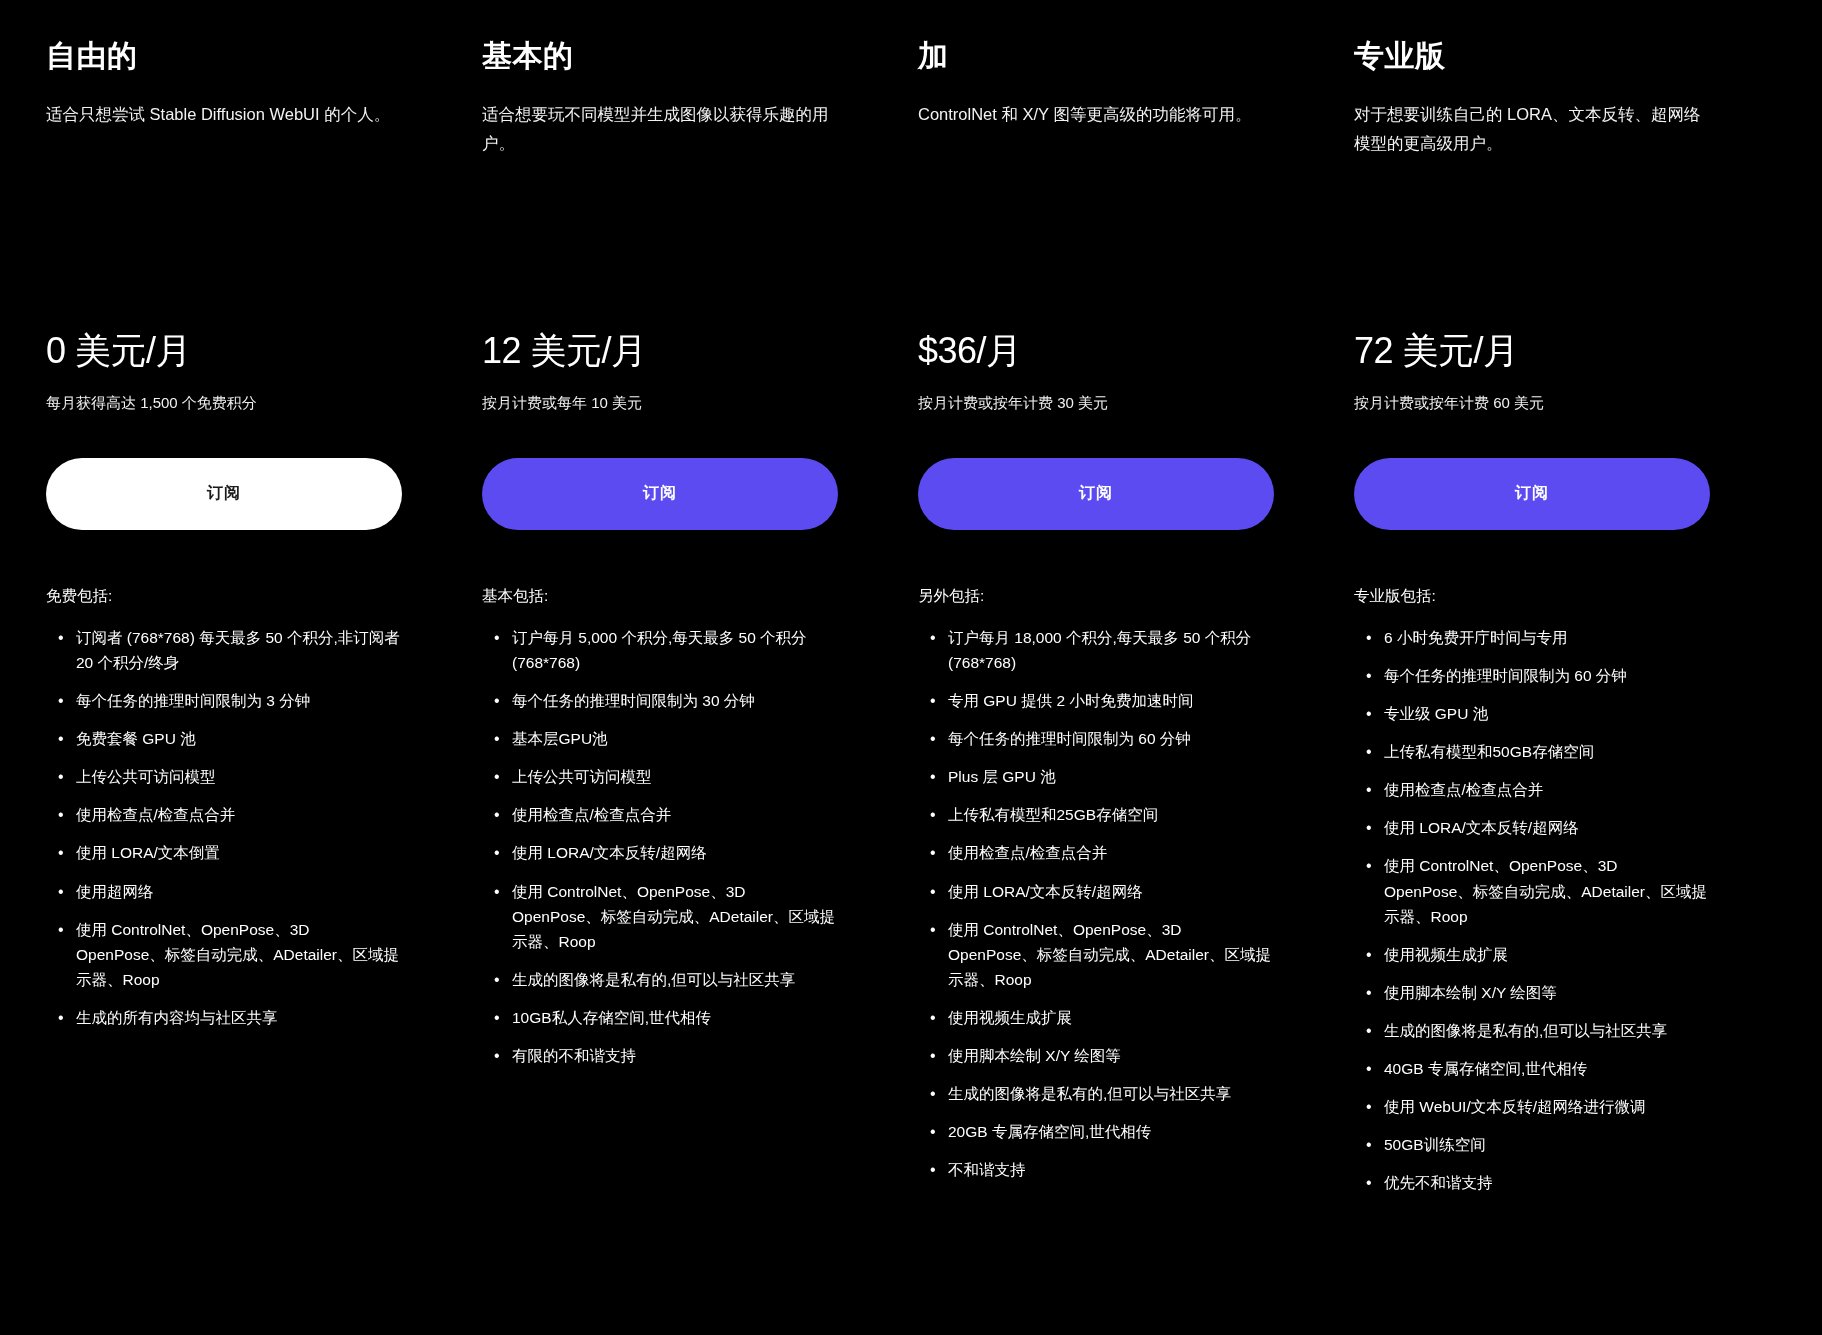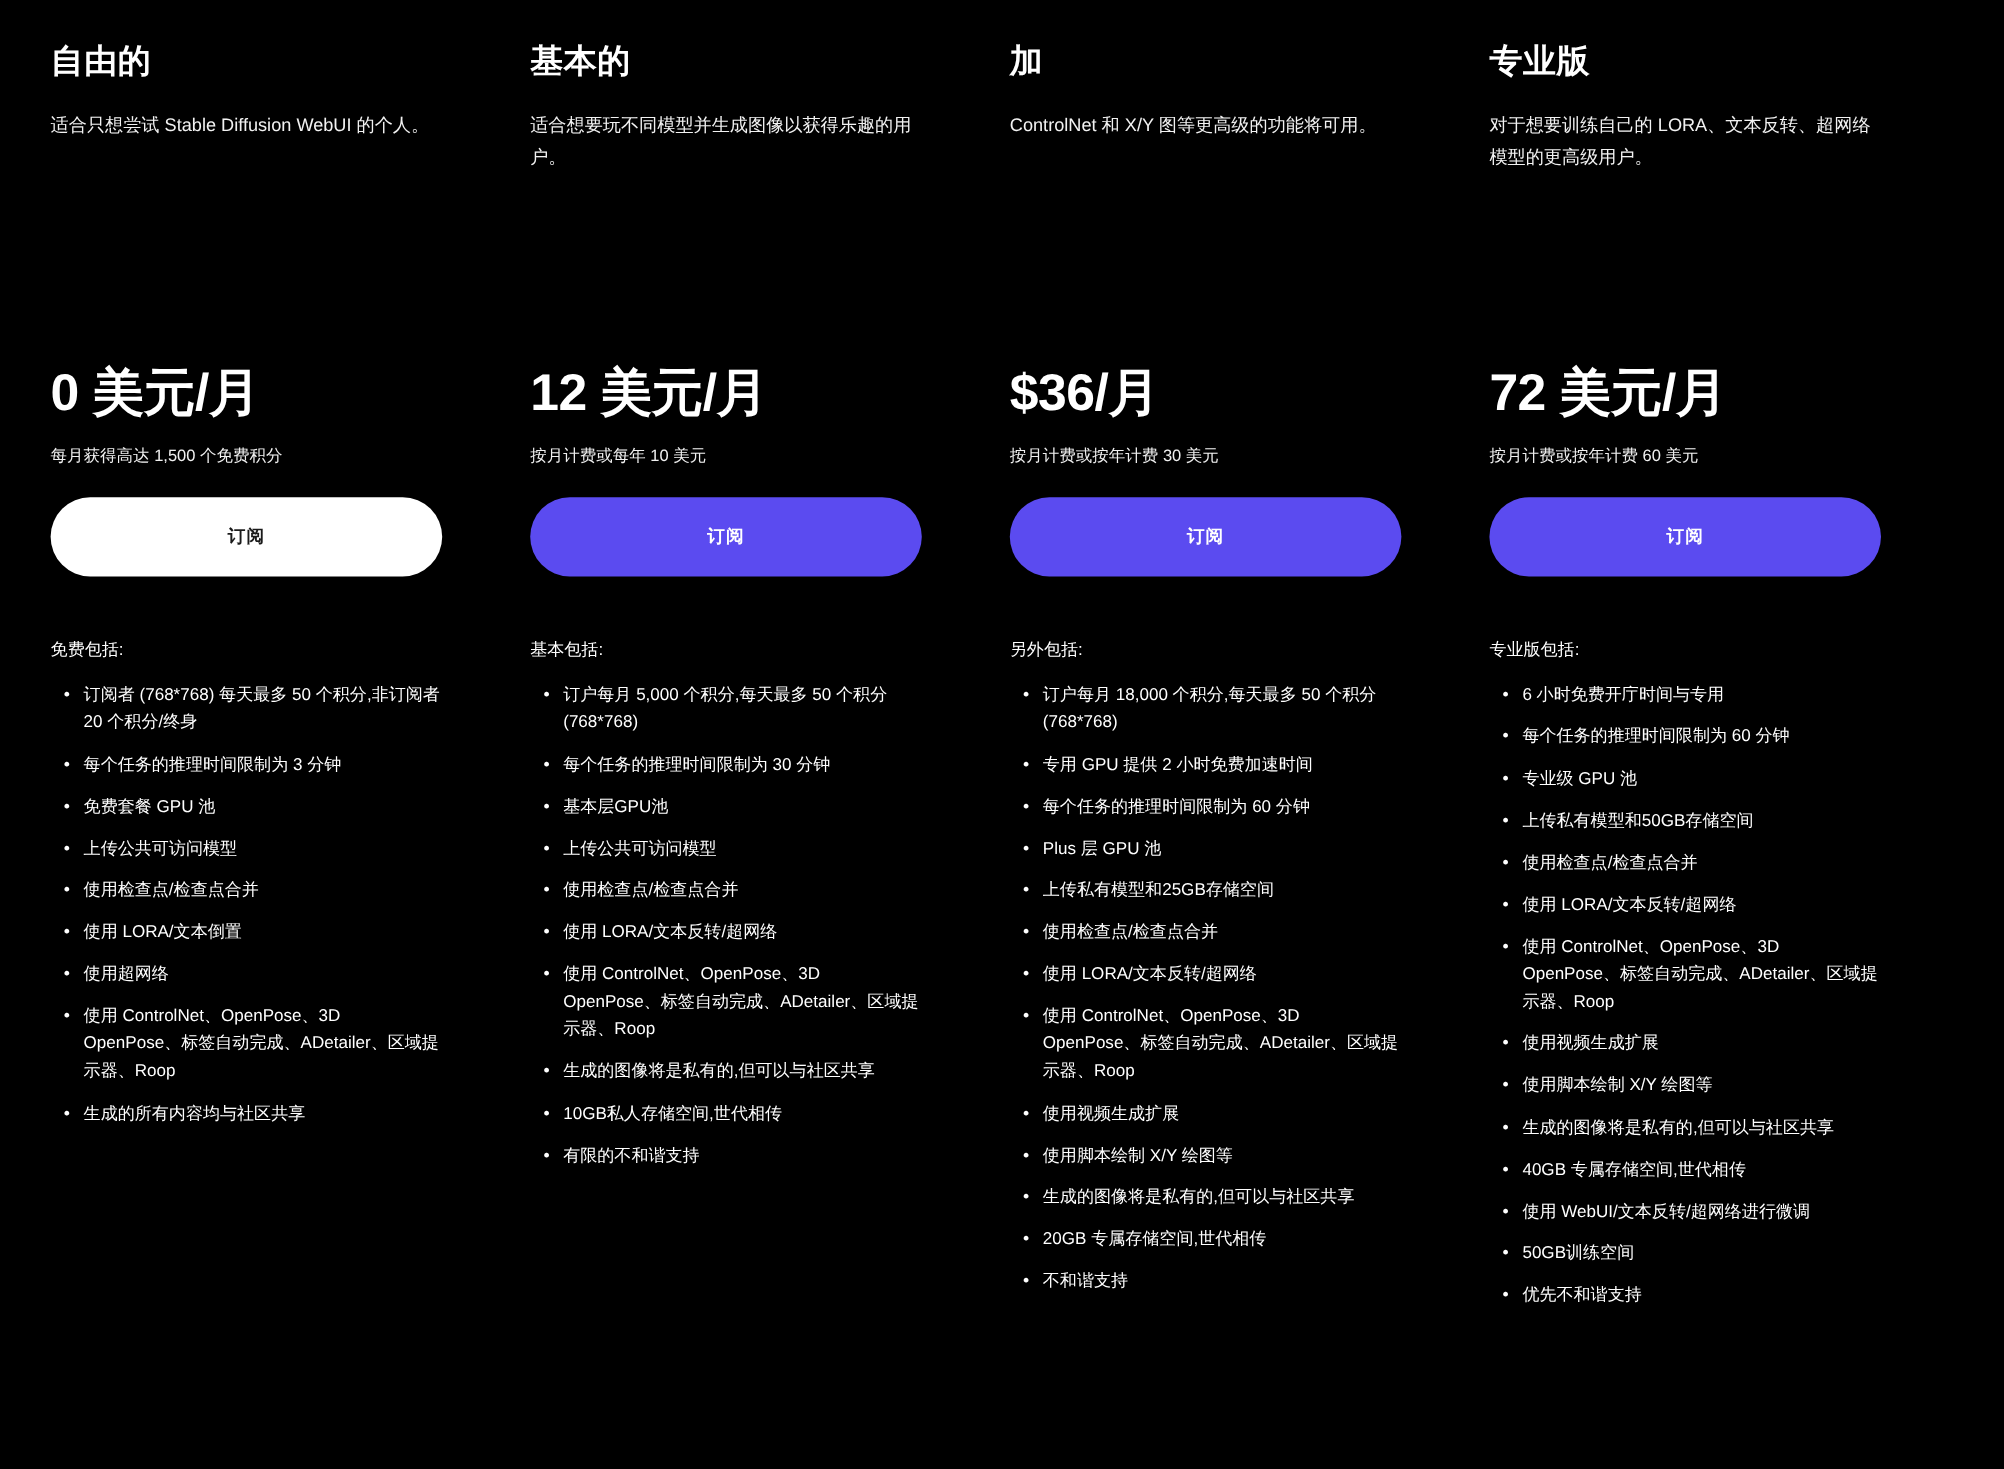--- a/index.html
+++ b/index.html
@@ -35,31 +35,31 @@
     line-height: 1.78;
     color: #f2f2f2;
     font-weight: 500;
     margin: 0;
     min-height: 116px;
   }
   .price-block {
     margin-top: 116px;
   }
   .plan-price {
-    font-size: 47px;
-    font-weight: bold;
+    font-size: 36px;
+    font-weight: normal;
     letter-spacing: -0.5px;
     line-height: 1.05;
     margin: 0 0 24px 0;
     white-space: nowrap;
   }
   .plan-billing {
     font-size: 15px;
     color: #f0f0f0;
-    margin: 0 0 28px 0;
+    margin: 0 0 45px 0;
     font-weight: 500;
   }
   .subscribe-btn {
     display: block;
     width: 356px;
     height: 72px;
     border: none;
     border-radius: 40px;
     font-size: 16px;
     font-family: inherit;

